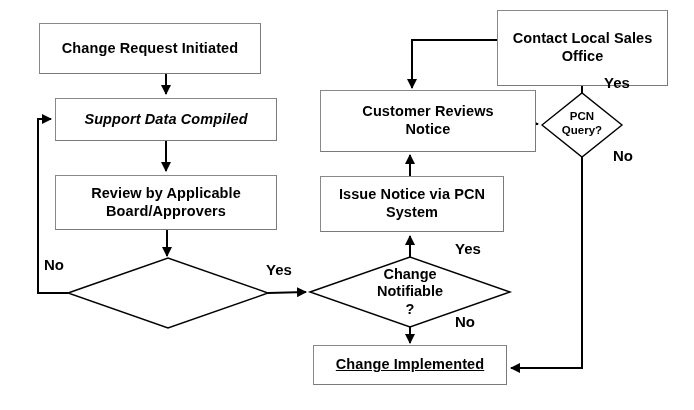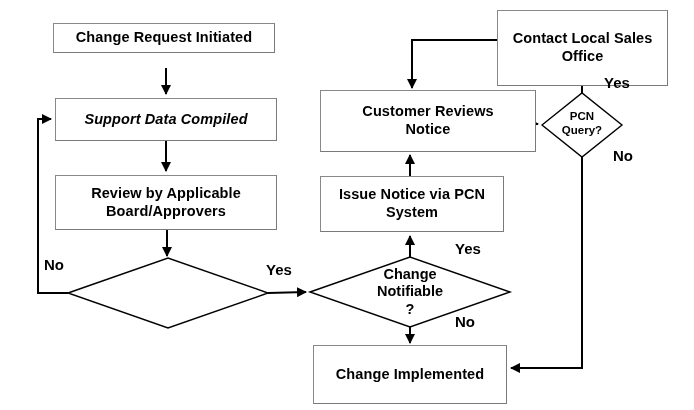--- a/index.html
+++ b/index.html
@@ -98,34 +98,34 @@
 
     <line x1="506" y1="122" x2="538" y2="124" stroke="#000000" stroke-width="2" marker-end="url(#arrow)"></line>
 
     <line x1="582" y1="93" x2="582" y2="72" stroke="#000000" stroke-width="2" marker-end="url(#arrow)"></line>
 
     <path d="M 582 157 L 582 368 L 511 368" fill="none" stroke="#000000" stroke-width="2" marker-end="url(#arrow)"></path>
 
     <path d="M 497 40 L 412 40 L 412 88" fill="none" stroke="#000000" stroke-width="2" marker-end="url(#arrow)"></path>
   </svg>
 
-  <div class="node process" style="left:53px; top:23px; width:222px; height:30px;">Change Request  Initiated</div>
+  <div class="node process" style="left:39px; top:23px; width:222px; height:51px;">Change Request  Initiated</div>
 
   <div class="node process" style="left:55px; top:98px; width:222px; height:43px;font-style:italic;">Support Data Compiled</div>
 
   <div class="node process" style="left:55px; top:175px; width:222px; height:55px;">Review by Applicable
 Board/Approvers</div>
 
   <div class="node process" style="left:320px; top:90px; width:216px; height:62px;">Customer Reviews
 Notice</div>
 
   <div class="node process" style="left:320px; top:176px; width:184px; height:56px;">Issue Notice via PCN
 System</div>
 
-  <div class="node process" style="left:313px; top:345px; width:194px; height:59px;">Change Implemented</div>
+  <div class="node process" style="left:313px; top:345px; width:194px; height:40px;text-decoration:underline;">Change Implemented</div>
 
   <div class="node process" style="left:497px; top:10px; width:171px; height:76px;">Contact Local Sales
 Office</div>
 
 
   <div class="decision-label" style="left:355px; top:261px; width:110px; height:62px; font-size:14.5px;">Change
 Notifiable
 ?</div>
 
   <div class="decision-label" style="left:552px; top:107px; width:60px; height:34px; font-size:11.5px;">PCN

